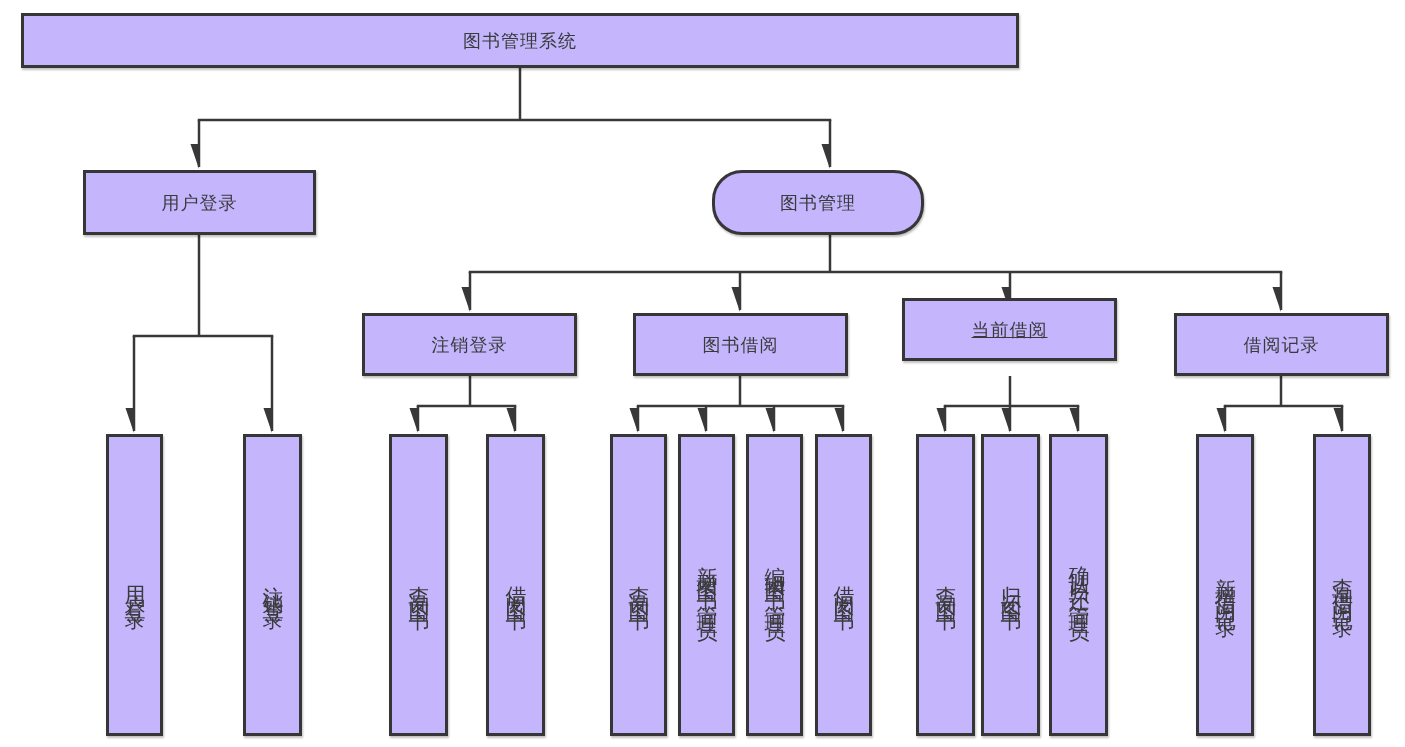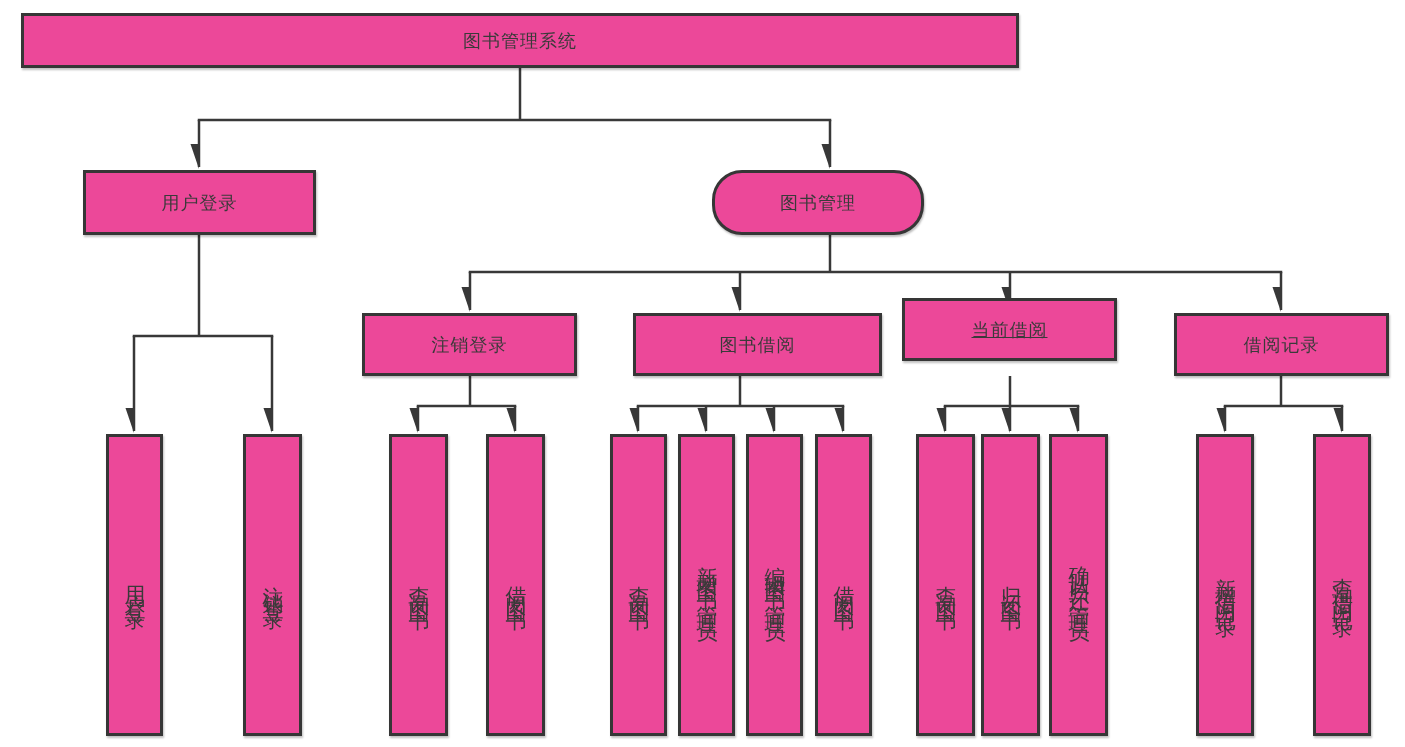--- a/index.html
+++ b/index.html
@@ -23,21 +23,21 @@
   .connectors {
     position: absolute; left: 0; top: 0;
     width: 1405px; height: 747px;
     color: var(--line);
     z-index: 1;
     pointer-events: none;
   }
   .box {
     position: absolute;
     box-sizing: border-box;
-    background: #ec4899;
+    background: #c4b5fd;
     border: 3px solid var(--border);
     box-shadow: 1px 2px 2px rgba(0,0,0,0.25);
     display: flex;
     align-items: center;
     justify-content: center;
     color: var(--text);
     z-index: 2;
   }
   .h-label {
     font-size: 18px;
@@ -126,21 +126,21 @@
   <div class="box" style="left:83px; top:170px; width:233px; height:65px;">
     <span class="h-label">用户登录</span>
   </div>
   <div class="box" style="left:712px; top:170px; width:212px; height:65px;border-radius:30px;">
     <span class="h-label">图书管理</span>
   </div>
 
   <div class="box" style="left:362px; top:313px; width:215px; height:63px;">
     <span class="h-label">注销登录</span>
   </div>
-  <div class="box" style="left:633px; top:313px; width:249px; height:63px;">
+  <div class="box" style="left:633px; top:313px; width:215px; height:63px;">
     <span class="h-label">图书借阅</span>
   </div>
   <div class="box" style="left:902px; top:298px; width:215px; height:63px;text-decoration:underline;">
     <span class="h-label">当前借阅</span>
   </div>
   <div class="box" style="left:1174px; top:313px; width:215px; height:63px;">
     <span class="h-label">借阅记录</span>
   </div>
 
   <div class="box" style="left:106px; top:434px; width:57px; height:302px;">

